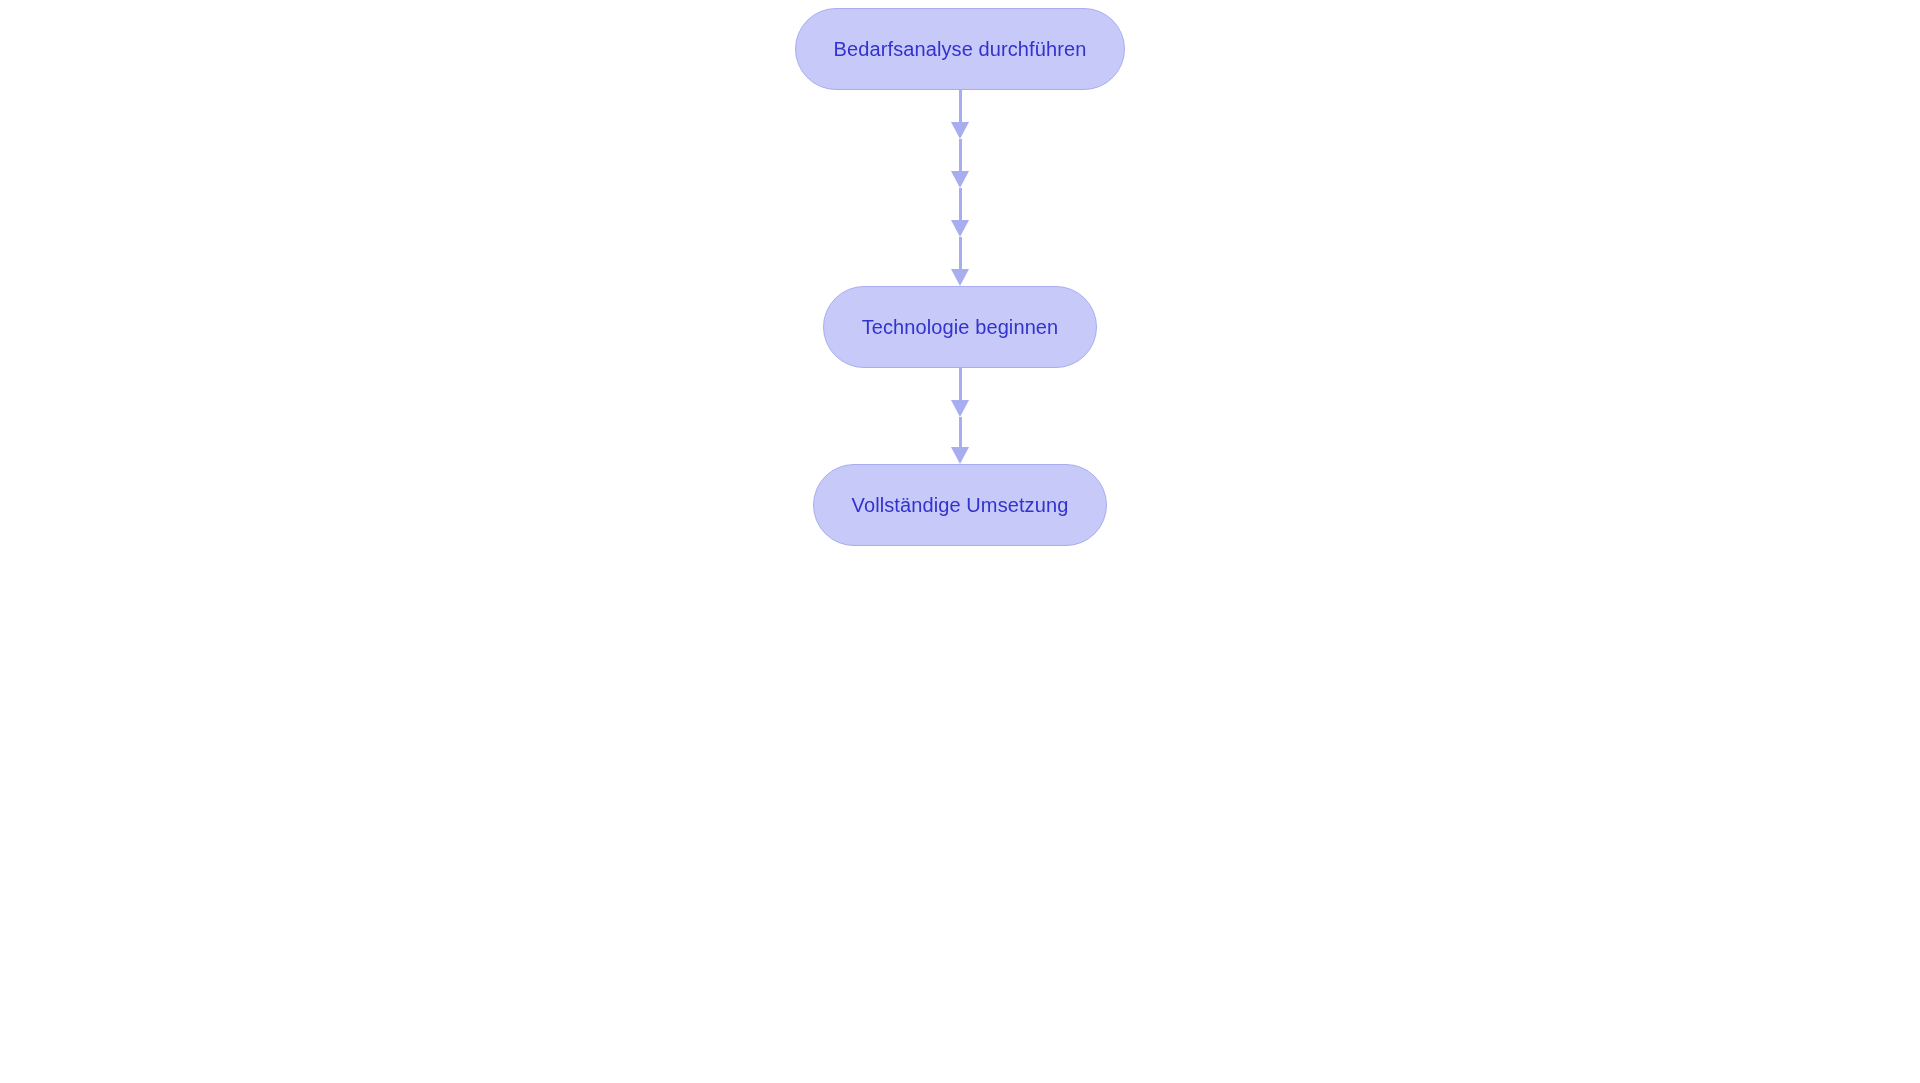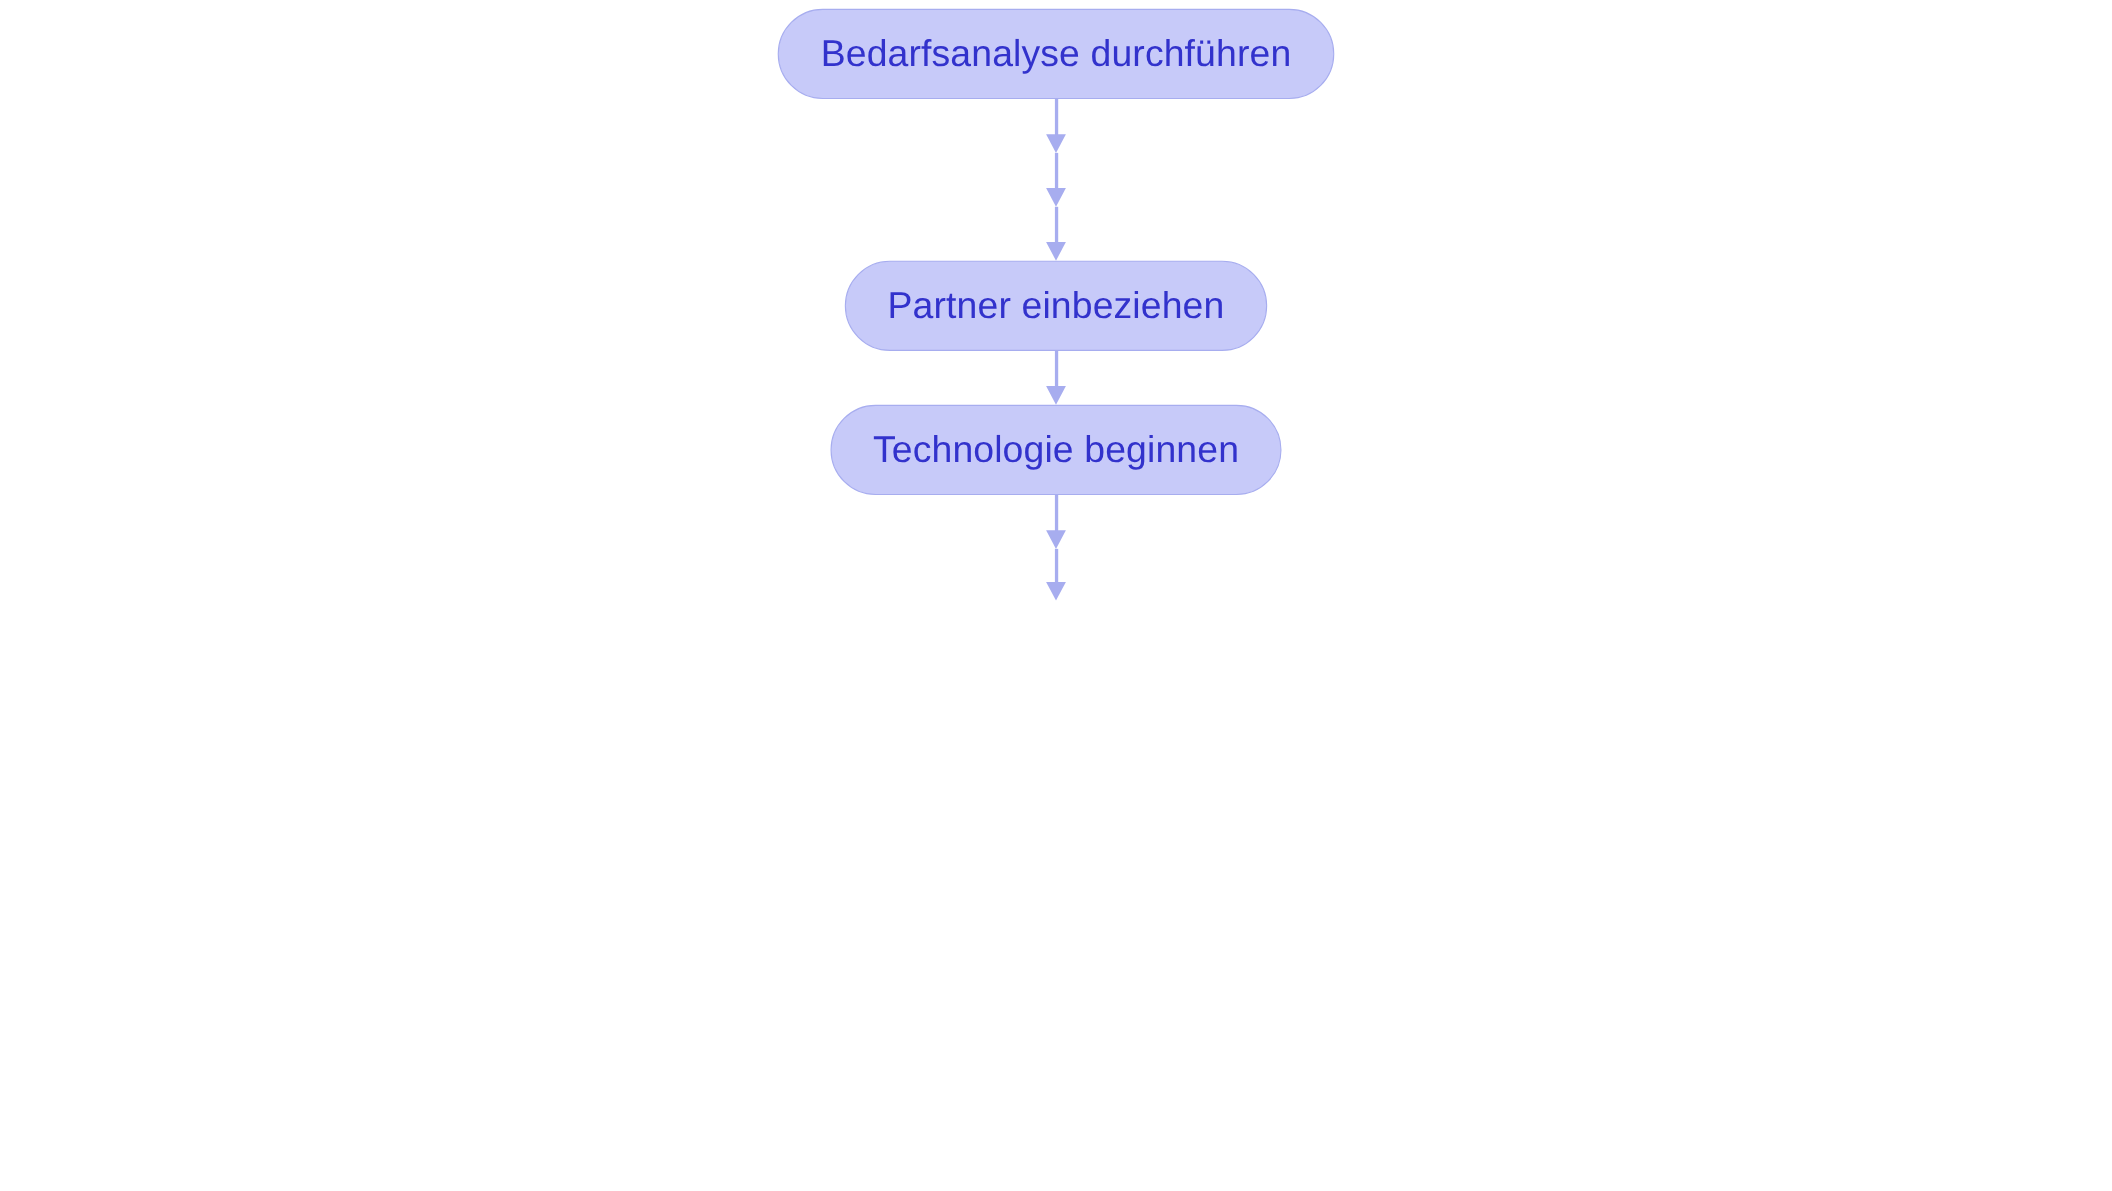--- a/index.html
+++ b/index.html
@@ -39,21 +39,21 @@
   .flow-node {
     box-sizing: border-box;
     display: flex;
     align-items: center;
     justify-content: center;
     height: 82px;
     border-radius: 41px;
     background: #c7caf9;
     border: 1.6px solid #a7adef;
     color: #3232cc;
-    font-size: 34px;
+    font-size: 20px;
     font-weight: 400;
     letter-spacing: 0.1px;
     white-space: nowrap;
     padding: 0 38px;
     -webkit-font-smoothing: antialiased;
   }
 
   .flow-node-label {
     display: block;
     line-height: 1;
@@ -104,23 +104,20 @@
       <div class="connector-line"></div>
       <div class="connector-head"></div>
     </div>
 
 
     <div class="flow-connector connector-h-50">
       <div class="connector-line"></div>
       <div class="connector-head"></div>
     </div>
 
-    <div class="flow-node">
-      <span class="flow-node-label">Partner einbeziehen</span>
-    </div>
 
     <div class="flow-connector connector-h-50">
       <div class="connector-line"></div>
       <div class="connector-head"></div>
     </div>
 
     <div class="flow-node">
       <span class="flow-node-label">Technologie beginnen</span>
     </div>
 
@@ -128,15 +125,18 @@
       <div class="connector-line"></div>
       <div class="connector-head"></div>
     </div>
 
 
     <div class="flow-connector connector-h-48">
       <div class="connector-line"></div>
       <div class="connector-head"></div>
     </div>
 
+    <div class="flow-node">
+      <span class="flow-node-label">Vollständige Umsetzung</span>
+    </div>
 
   </div>
 </div>
 
 </body></html>

